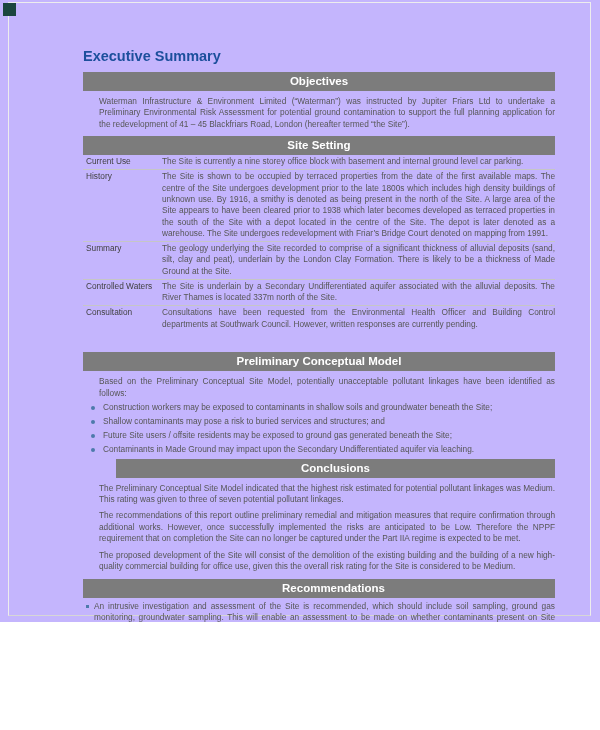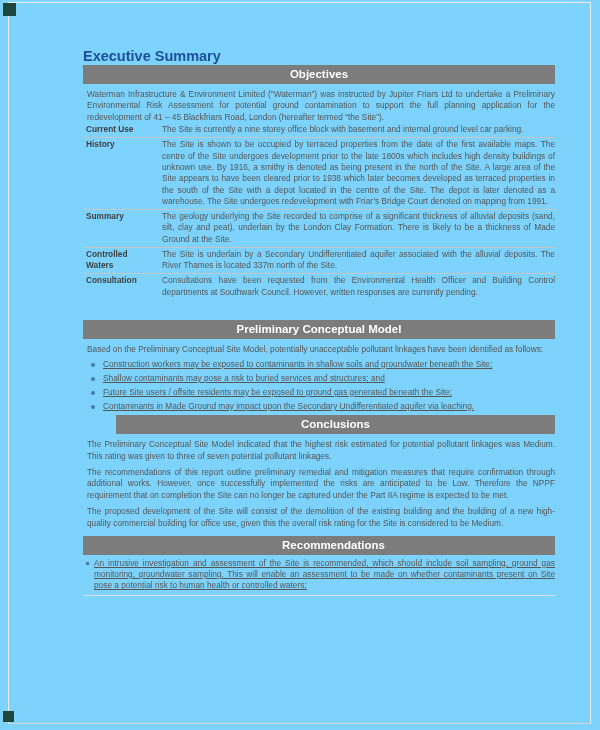--- a/index.html
+++ b/index.html
@@ -4,22 +4,22 @@
 <style>
   * { box-sizing: border-box; }
   html, body { margin: 0; padding: 0; }
   body {
     width: 600px; height: 730px;
     background: #ffffff;
     font-family: "Liberation Sans", sans-serif;
   }
   .page {
     position: relative;
-    width: 600px; height: 730px;
-    background: #7dd3fc;
+    width: 600px; height: 622px;
+    background: #c4b5fd;
     overflow: hidden;
   }
   .page-frame {
     position: absolute;
     left: 8px; top: 2px; right: 9px; bottom: 6px;
     border: 1px solid #ededed;
     border-bottom-color: #d6d6d6;
     pointer-events: none;
   }
   .corner-marker { position: absolute; background: #1c463e; }
@@ -44,47 +44,47 @@
   }
   .bar {
     background: #7c7c7c;
     color: #ffffff;
     font-weight: bold;
     font-size: 11.5px;
     height: 19px;
     line-height: 19px;
     text-align: center;
   }
-  .bar.objectives { margin-top: 2px; }
+  .bar.objectives { margin-top: 9px; }
   .bar.site-setting { margin-top: 6px; }
   .bar.pcm { margin-top: 21px; }
   .bar.conclusions { margin-top: 3px; margin-left: 33px; }
   .bar.recommendations { margin-top: 6.5px; padding-left: 29px; }
 
-  p.body-para { margin: 5px 0 0 4px; text-align: justify; }
+  p.body-para { margin: 5px 0 0 16px; text-align: justify; }
   p.body-para.first-after-bar { margin-top: 5px; }
 
   .setting-table { width: 100%; }
   .trow {
     display: grid;
     grid-template-columns: 79px 1fr;
     padding: 1px 0 1.5px 0;
     border-bottom: 1px solid #c6c6c6;
   }
   .trow:last-child { border-bottom: none; }
   .tlabel {
-    font-weight: bold;
+    font-weight: normal;
     color: #3f3f3f;
     padding-left: 3px;
     padding-right: 6px;
   }
   .ttext { text-align: justify; }
 
   .bullet-list { margin: 3px 0 0 0; padding: 0; list-style: none; }
-  .bullet-item { display: flex; margin: 0 0 2.6px 0; text-decoration: underline; }
+  .bullet-item { display: flex; margin: 0 0 2.6px 0; }
   .bullet-item:last-child { margin-bottom: 0; }
   .dot-icon {
     flex: none;
     width: 4px; height: 4px;
     border-radius: 50%;
     background: #4d7aab;
     margin: 4px 8px 0 8px;
   }
   .square-icon {
     flex: none;
@@ -108,20 +108,21 @@
   <div class="corner-marker tl"></div>
   <div class="corner-marker bl"></div>
 
   <div class="content">
 
     <h1 class="doc-title">Executive Summary</h1>
 
     <div class="bar objectives">Objectives</div>
     <p class="body-para first-after-bar">Waterman Infrastructure &amp; Environment Limited (“Waterman”) was instructed by Jupiter Friars Ltd to undertake a Preliminary Environmental Risk Assessment for potential ground contamination to support the full planning application for the redevelopment of 41 – 45 Blackfriars Road, London (hereafter termed “the Site”).</p>
 
+    <div class="bar site-setting">Site Setting</div>
     <div class="setting-table">
       <div class="trow">
         <div class="tlabel">Current Use</div>
         <div class="ttext">The Site is currently a nine storey office block with basement and internal ground level car parking.</div>
       </div>
       <div class="trow">
         <div class="tlabel">History</div>
         <div class="ttext">The Site is shown to be occupied by terraced properties from the date of the first available maps. The centre of the Site undergoes development prior to the late 1800s which includes high density buildings of unknown use. By 1916, a smithy is denoted as being present in the north of the Site. A large area of the Site appears to have been cleared prior to 1938 which later becomes developed as terraced properties in the south of the Site with a depot located in the centre of the Site. The depot is later denoted as a warehouse. The Site undergoes redevelopment with Friar’s Bridge Court denoted on mapping from 1991.</div>
       </div>
       <div class="trow">

